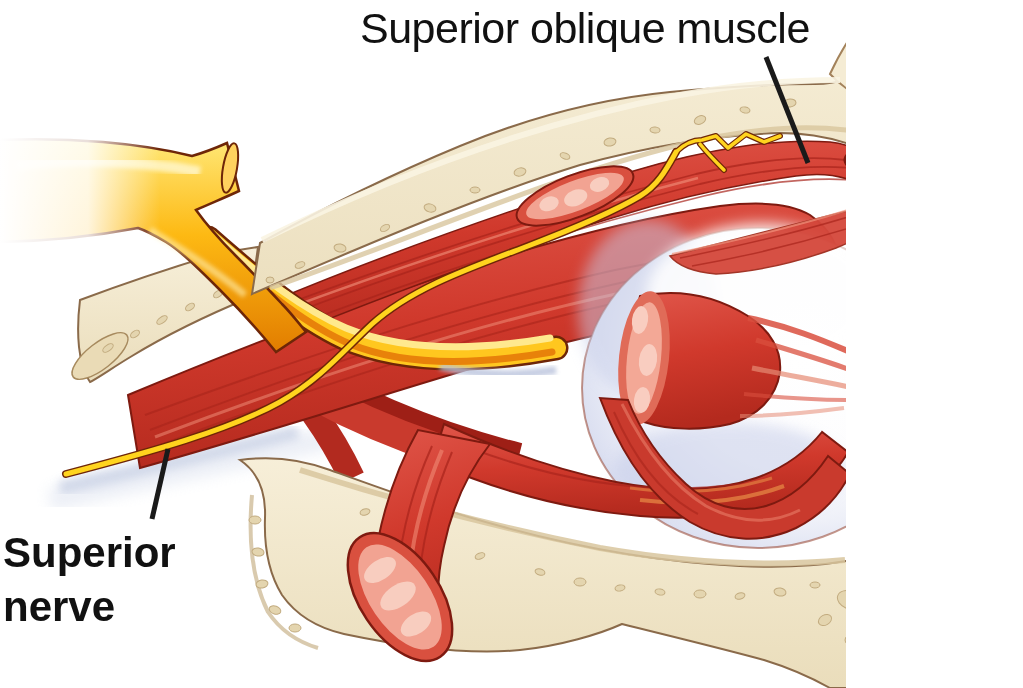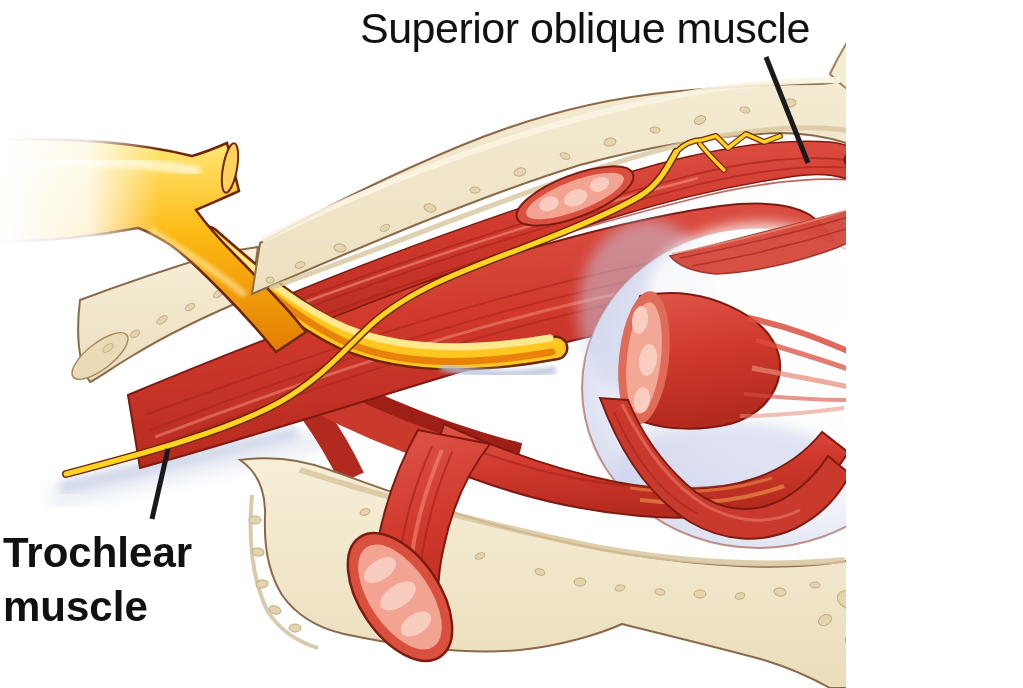--- a/index.html
+++ b/index.html
@@ -304,14 +304,14 @@
     <path d="M700,144 C708,154 716,162 724,170" stroke="#FFD41E" stroke-width="3.5" fill="none" stroke-linecap="round"></path>
   </g>
 
   <g>
     <line x1="766" y1="57" x2="808" y2="163" stroke="#1A1A1A" stroke-width="5"></line>
     <line x1="168" y1="449" x2="152" y2="519" stroke="#1A1A1A" stroke-width="5"></line>
   </g>
 </svg>
 
 <div class="lbl lbl-top">Superior oblique muscle</div>
-<div class="lbl lbl-bot">Trochlear muscle</div>
+<div class="lbl lbl-bot">Superior nerve</div>
 </div>
 
 </body></html>

